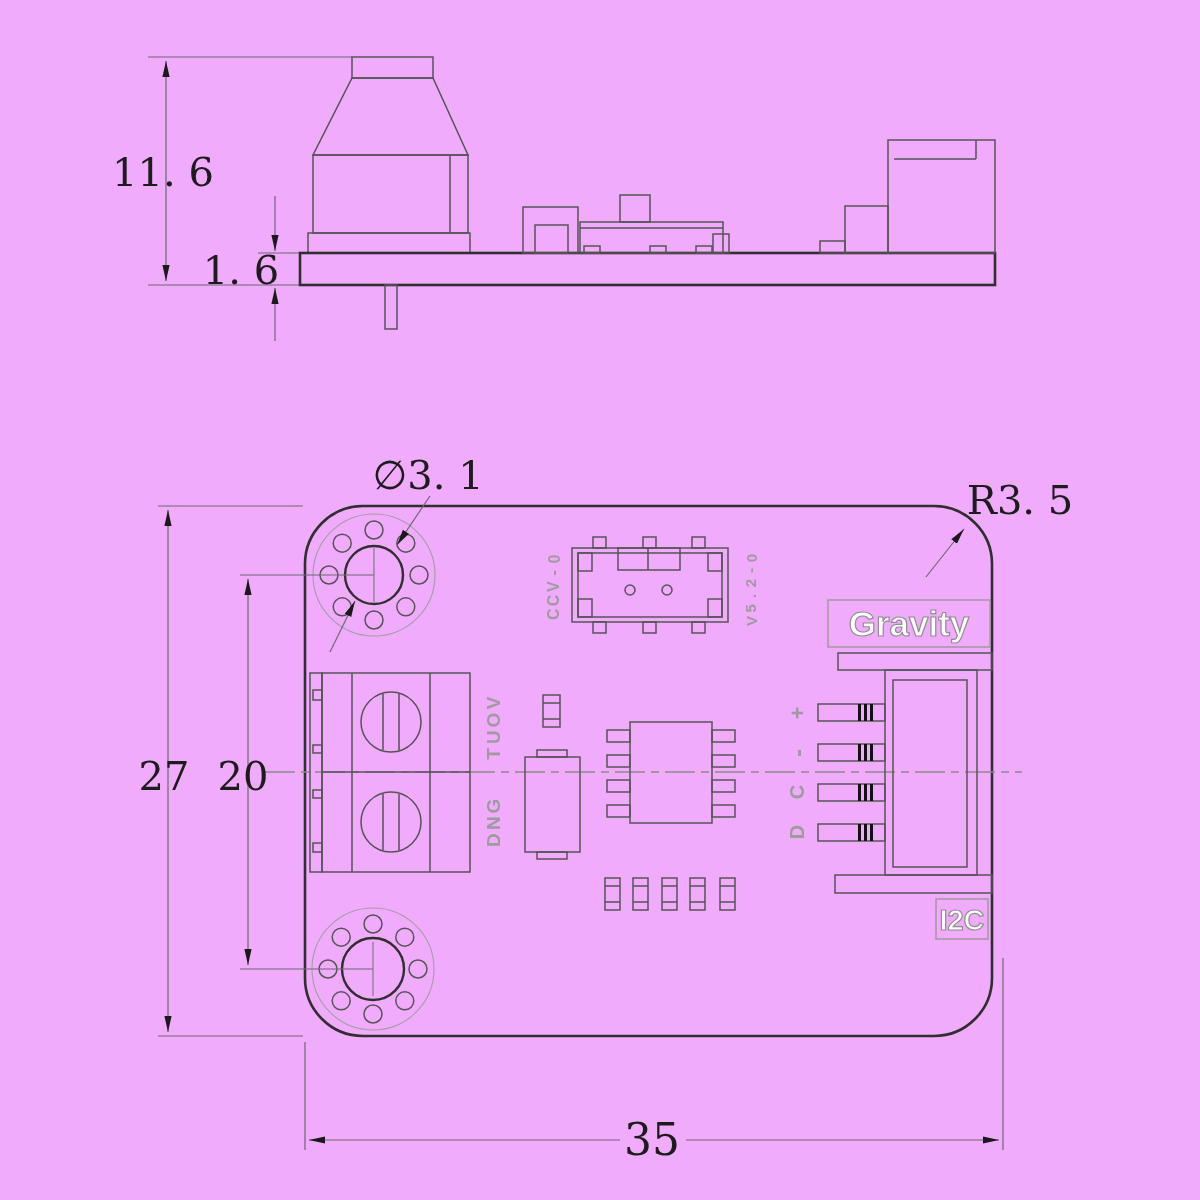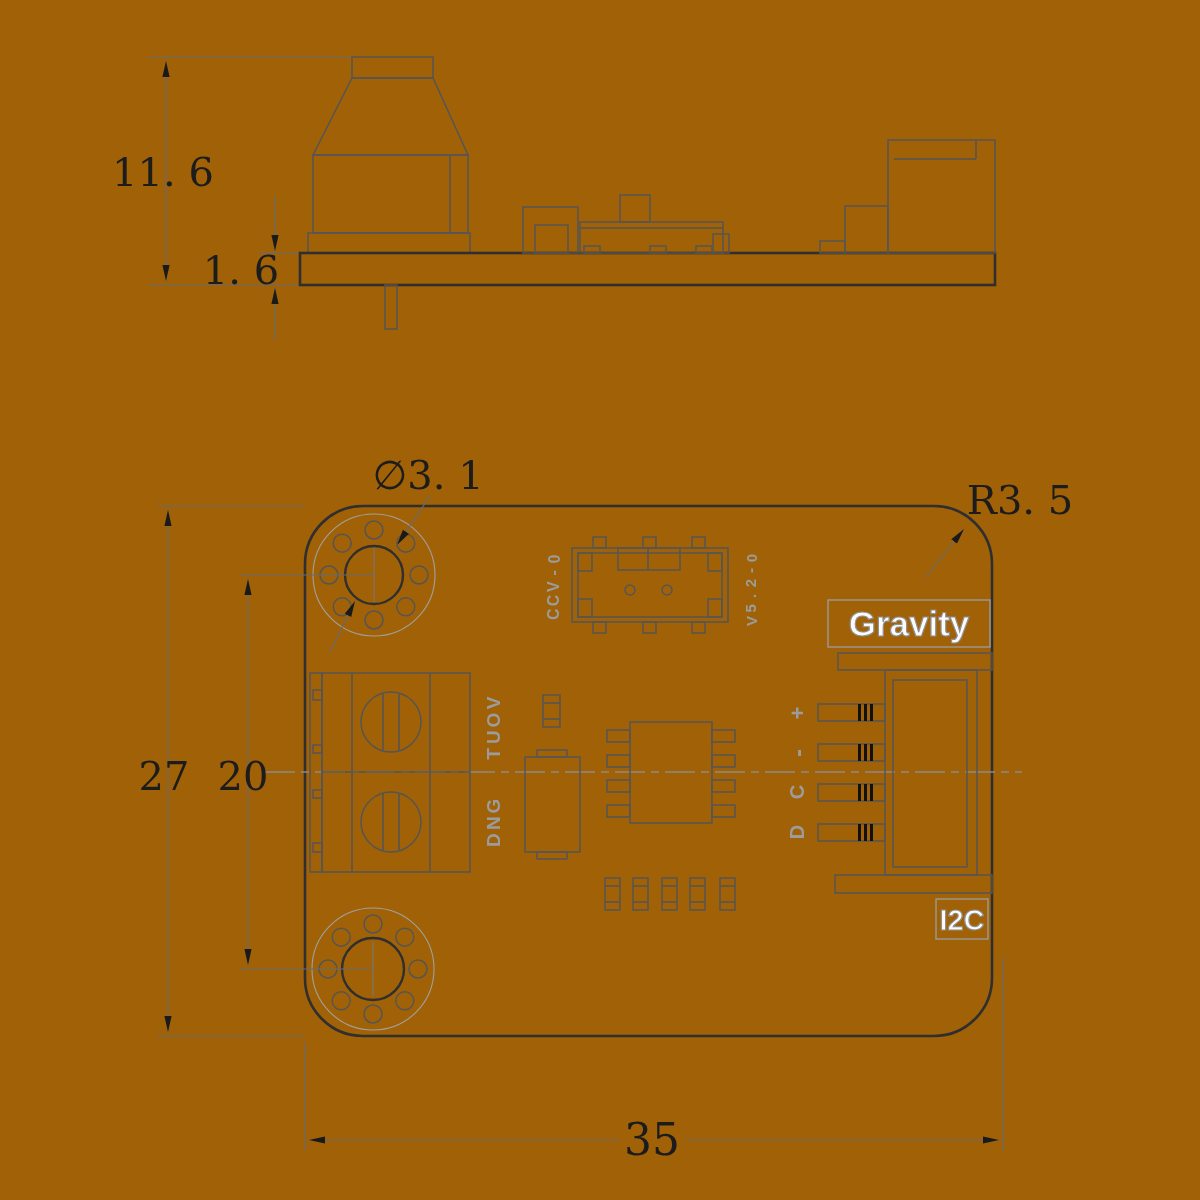--- a/index.html
+++ b/index.html
@@ -1,16 +1,16 @@
 <!DOCTYPE html>
 <html><head>
 <meta charset="utf-8">
 <style>
   html,body{margin:0;padding:0;background:#ffffff;}
-  .canvas{position:relative;width:1200px;height:1200px;background:#a16207;overflow:hidden;}
+  .canvas{position:relative;width:1200px;height:1200px;background:#f0abfc;overflow:hidden;}
   svg{display:block;}
   svg text{font-family:"DejaVu Serif", serif;}
   .dim-text{font-size:40px;fill:#1c1c1c;}
   .dim-text-lg{font-size:44px;fill:#1c1c1c;}
   .outline8 line, .outline8 rect, .outline8 path, .outline8 polygon{stroke:#2f2f2f;stroke-width:2.6;fill:none;}
   .med line,.med rect,.med path,.med polygon,.med circle{stroke:#555555;stroke-width:1.5;fill:none;}
   .dimline line{stroke:#6b6b6b;stroke-width:1.2;fill:none;}
   .silk text{font-family:"Liberation Sans",sans-serif;font-weight:bold;fill:#9c9c9c;}
   .silk-outline{font-family:"Liberation Sans",sans-serif;font-weight:bold;fill:#fbfbfb;stroke:#8f8f8f;stroke-width:1.2;}
   .pinstripe{fill:#111111;stroke:none;}

